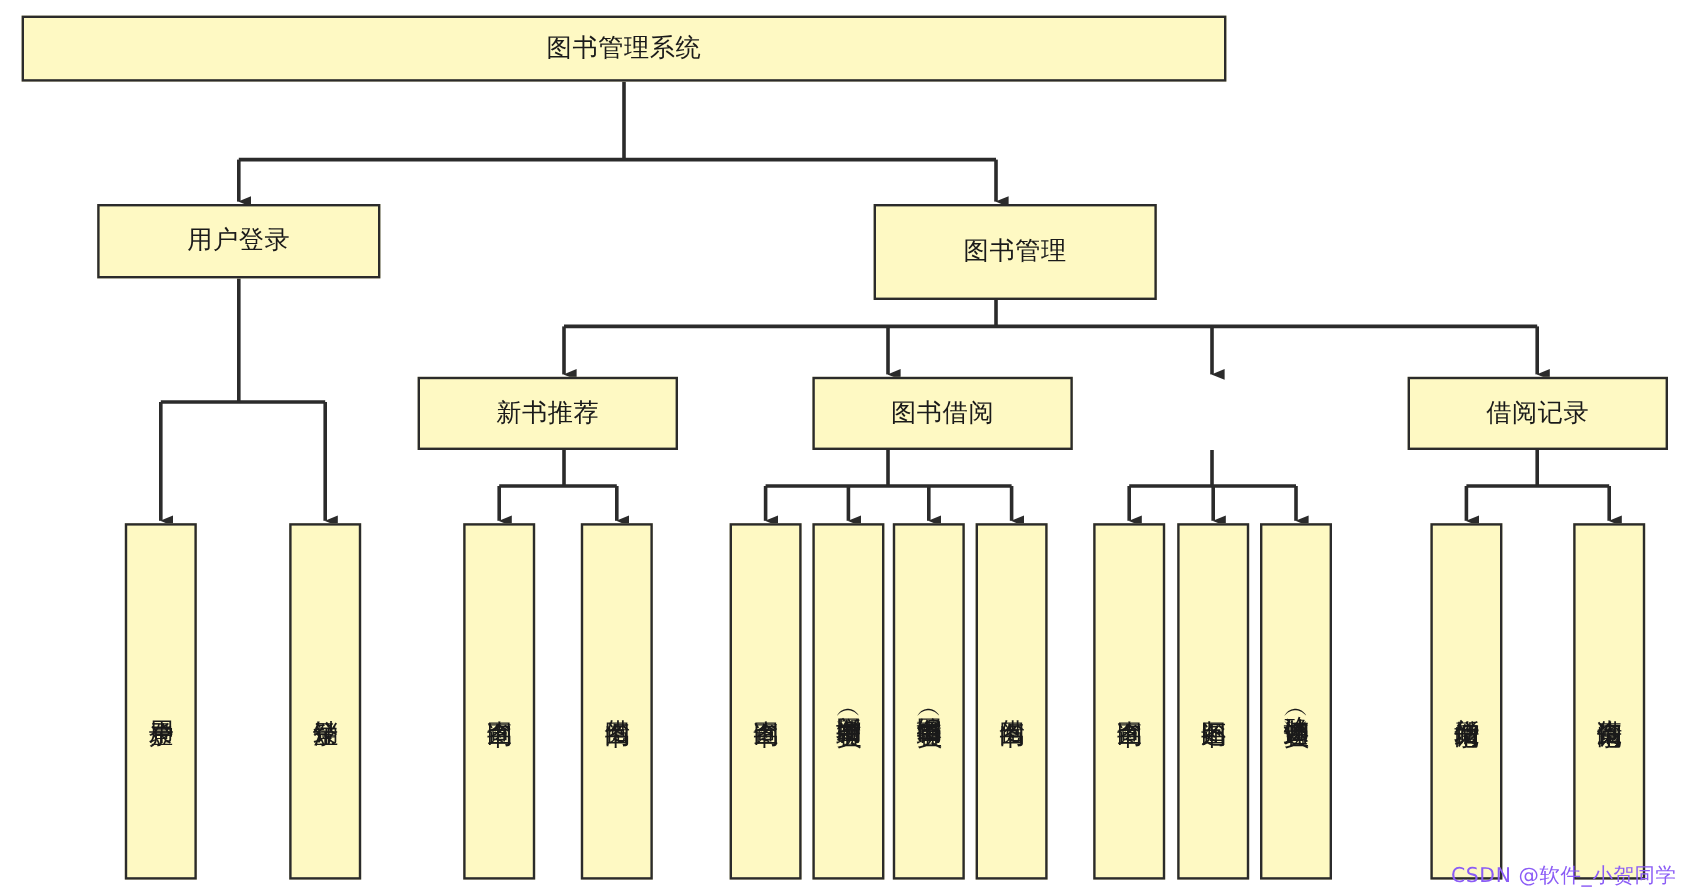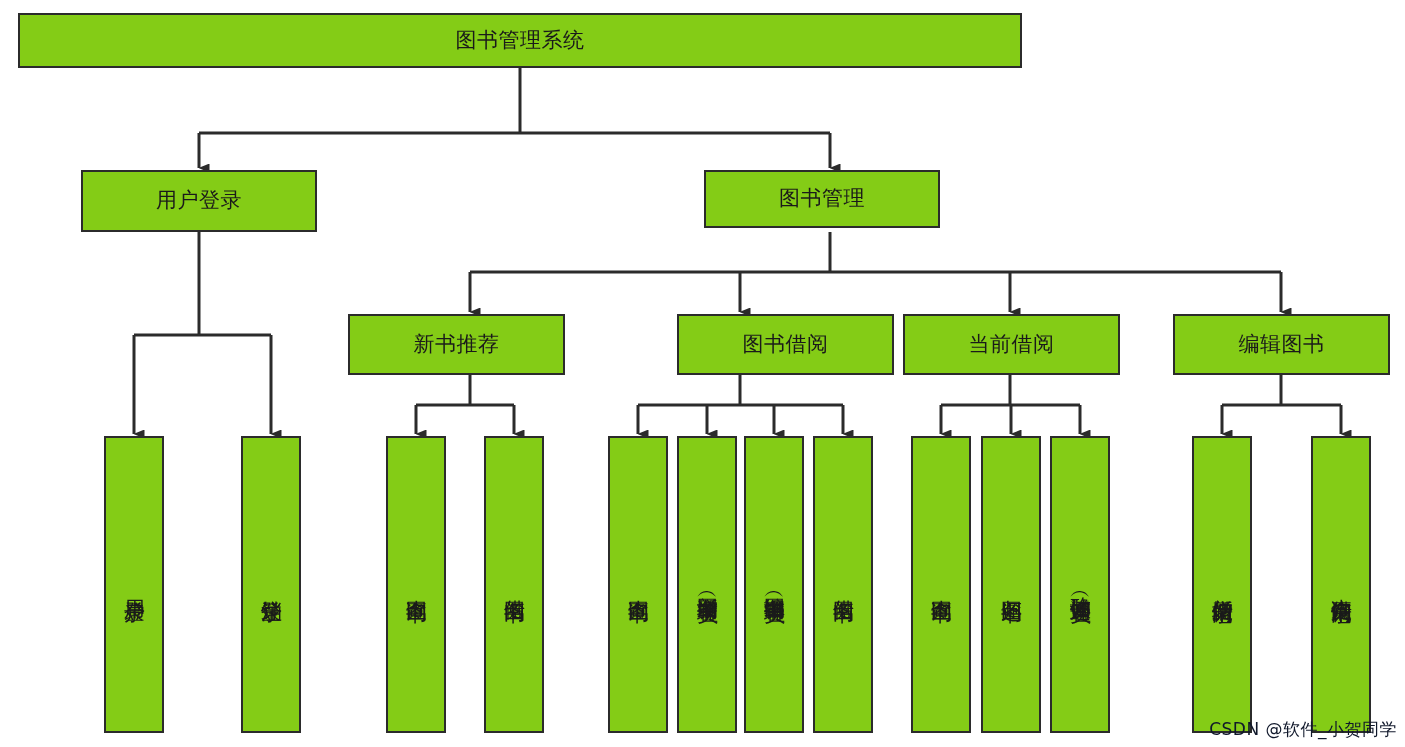--- a/index.html
+++ b/index.html
@@ -21,21 +21,21 @@
     position: absolute;
     left: 0;
     top: 0;
     width: 1405px;
     height: 747px;
   }
   .node {
     position: absolute;
     box-sizing: border-box;
     border: 2px solid #2b2b2b;
-    background: #84cc16;
+    background: #fef9c3;
     display: flex;
     align-items: center;
     justify-content: center;
     color: #1a1a1a;
     z-index: 2;
   }
   .node.horizontal {
     font-size: 21px;
     line-height: 1.2;
     letter-spacing: 0.5px;
@@ -53,21 +53,21 @@
     text-align: center;
   }
   .node.root {
     font-size: 21px;
   }
   .watermark {
     position: absolute;
     right: 8px;
     bottom: 6px;
     font-size: 17px;
-    color: #0f172a;
+    color: #8b5cf6;
     z-index: 5;
     white-space: nowrap;
     letter-spacing: 0.5px;
   }
 </style>
 </head>
 <body>
 
 <div id="canvas">
 
@@ -123,35 +123,32 @@
     </g>
   </svg>
 
   <div class="node horizontal root" style="left:18px; top:13px; width:1004px; height:55px;">
     <span>图书管理系统</span>
   </div>
 
   <div class="node horizontal" style="left:81px; top:170px; width:236px; height:62px;">
     <span>用户登录</span>
   </div>
-  <div class="node horizontal" style="left:704px; top:170px; width:236px; height:58px;">
+  <div class="node horizontal" style="left:728px; top:170px; width:236px; height:80px;">
     <span>图书管理</span>
   </div>
 
   <div class="node horizontal" style="left:348px; top:314px; width:217px; height:61px;">
     <span>新书推荐</span>
   </div>
   <div class="node horizontal" style="left:633px; top:314px; width:217px; height:61px;margin-left:44px;">
     <span>图书借阅</span>
   </div>
-  <div class="node horizontal" style="left:903px; top:314px; width:217px; height:61px;">
-    <span>当前借阅</span>
-  </div>
   <div class="node horizontal" style="left:1173px; top:314px; width:217px; height:61px;">
-    <span>编辑图书</span>
+    <span>借阅记录</span>
   </div>
 
   <div class="node vertical" style="left:104px; top:436px; width:60px; height:297px;">
     <span class="vlabel">用户登录</span>
   </div>
   <div class="node vertical" style="left:241px; top:436px; width:60px; height:297px;">
     <span class="vlabel">注销登录</span>
   </div>
   <div class="node vertical" style="left:386px; top:436px; width:60px; height:297px;">
     <span class="vlabel">查询图书</span>

